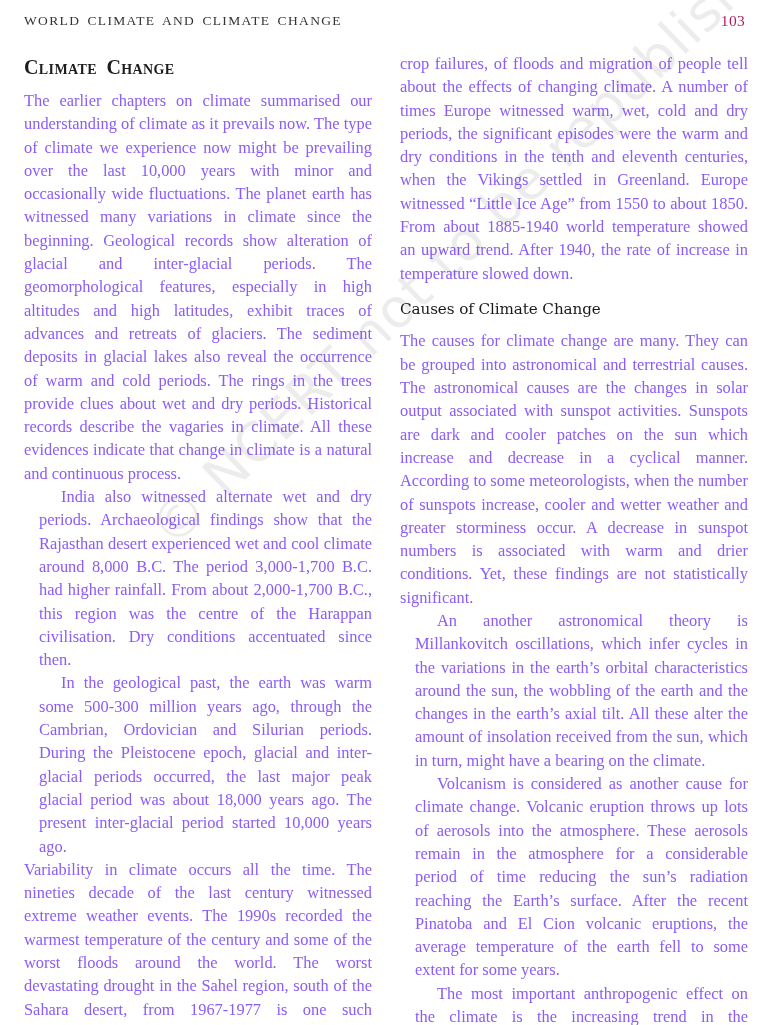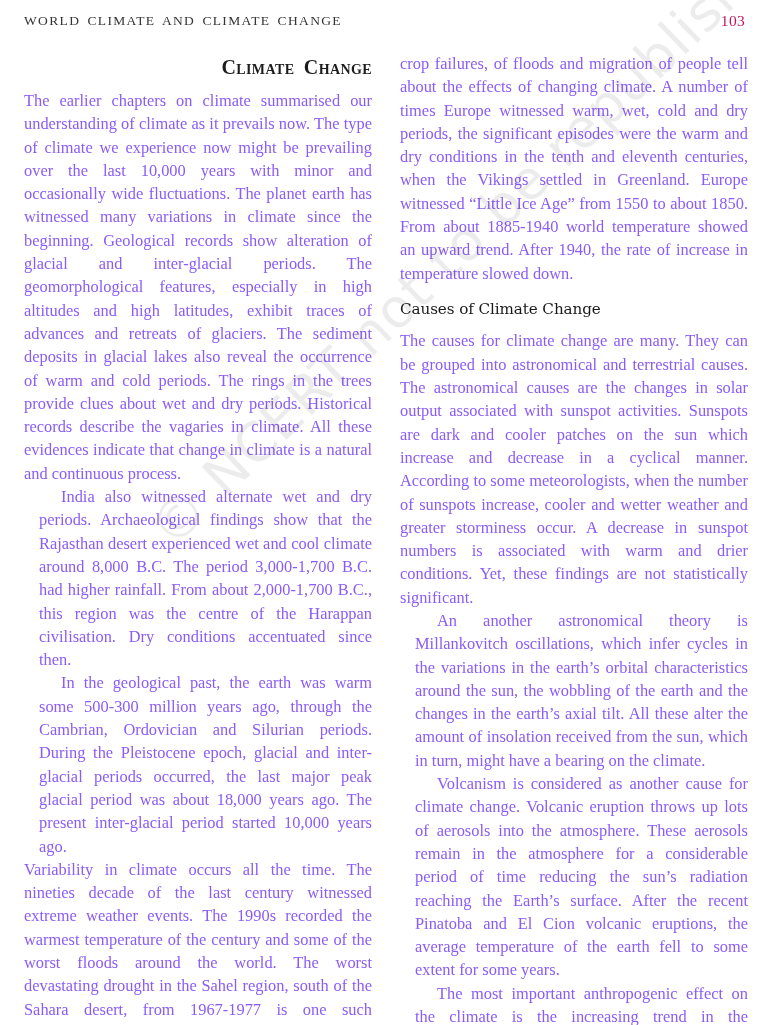--- a/index.html
+++ b/index.html
@@ -64,21 +64,20 @@
   h1.chapter-head {
     margin: 4px 0 11px 0;
     font-family: "Liberation Serif", "DejaVu Serif", serif;
     font-weight: bold;
     font-size: 20px;
     font-variant: small-caps;
     letter-spacing: .4px;
     word-spacing: 4px;
     color: #1d1d1d;
     line-height: 1.1;
-    text-align: right;
   }
   h2.sub-head {
     margin: 16px 0 11px 0;
     font-family: "DejaVu Serif", "Liberation Serif", serif;
     font-weight: normal;
     font-size: 15.2px;
     letter-spacing: -0.1px;
     color: #1a1a1a;
     line-height: 1.15;
   }

